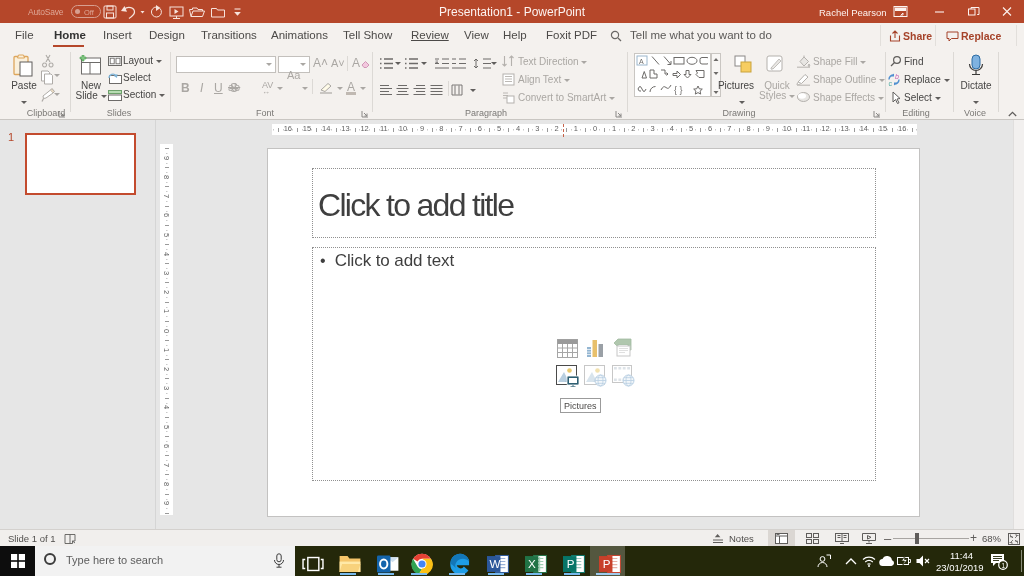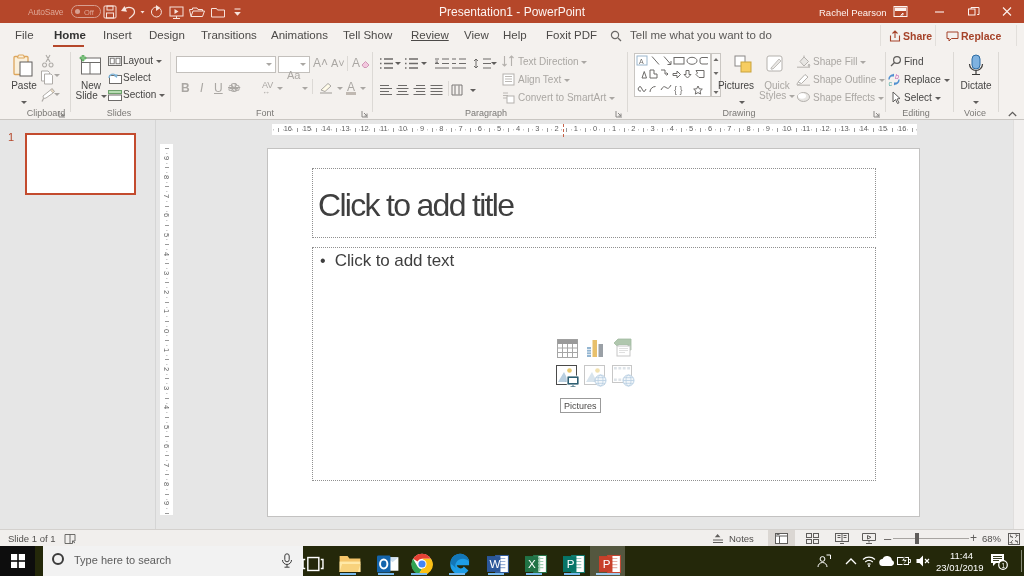--- a/index.html
+++ b/index.html
@@ -61,21 +61,21 @@
   #title-text { position:absolute; left:5px; top:20px; font-size:32px; font-weight:300; color:#3f3f3f; letter-spacing:-1.7px; line-height:1; }
   #body-text { position:absolute; left:7px; top:4px; font-size:17px; color:#3f3f3f; letter-spacing:-0.1px; line-height:1; }
   #tooltip { position:absolute; left:292px; top:249px; background:#fff; border:1px solid #9b9b9b; font-size:9px; color:#4c4a48; padding:1.5px 3px; }
 
   
   #statusbar { position:absolute; left:0; top:529px; width:1024px; height:17px; background:#f1efed; border-top:1px solid #d4d1ce; font-size:9.5px; color:#514f4d; }
 
   
   #taskbar { position:absolute; left:0; top:546px; width:1024px; height:30px; background:#24280a; }
   #tb-start { position:absolute; left:0; top:0; width:35px; height:30px; background:#0d0d0d; }
-  #tb-search { position:absolute; left:35px; top:0; width:260px; height:30px; background:#f2f2f2;margin-left:8px; }
+  #tb-search { position:absolute; left:35px; top:0; width:260px; height:30px; background:#f2f2f2; }
   .tb-icon { position:absolute; top:4px; width:22px; height:22px; }
   .tb-under { position:absolute; top:27px; height:2px; background:#76b9ed; }
   .tray { position:absolute; color:#fff; }
 </style>
 </head>
 <body>
 <div id="app">
 
   <div id="titlebar">
     <span class="abs tb-faded" style="left:28px;top:7px;font-size:8.5px;letter-spacing:-0.2px;">AutoSave</span>

